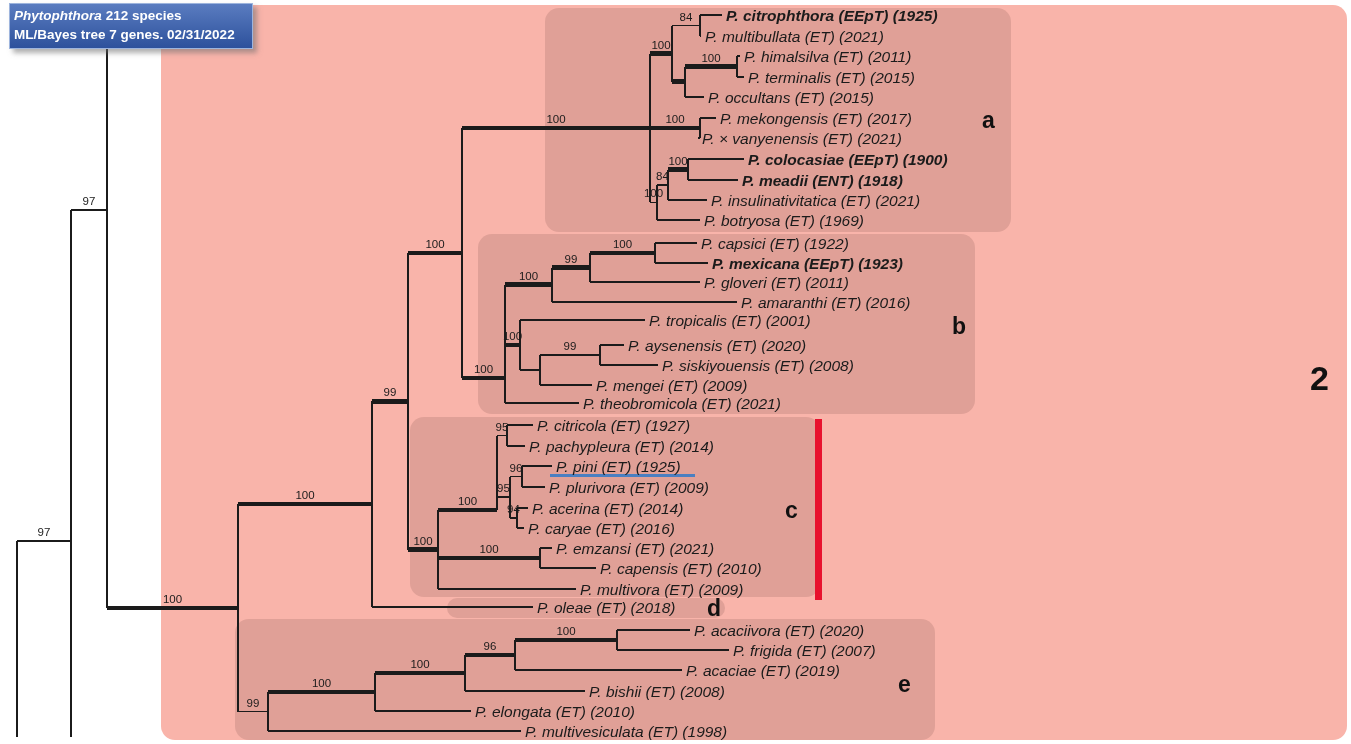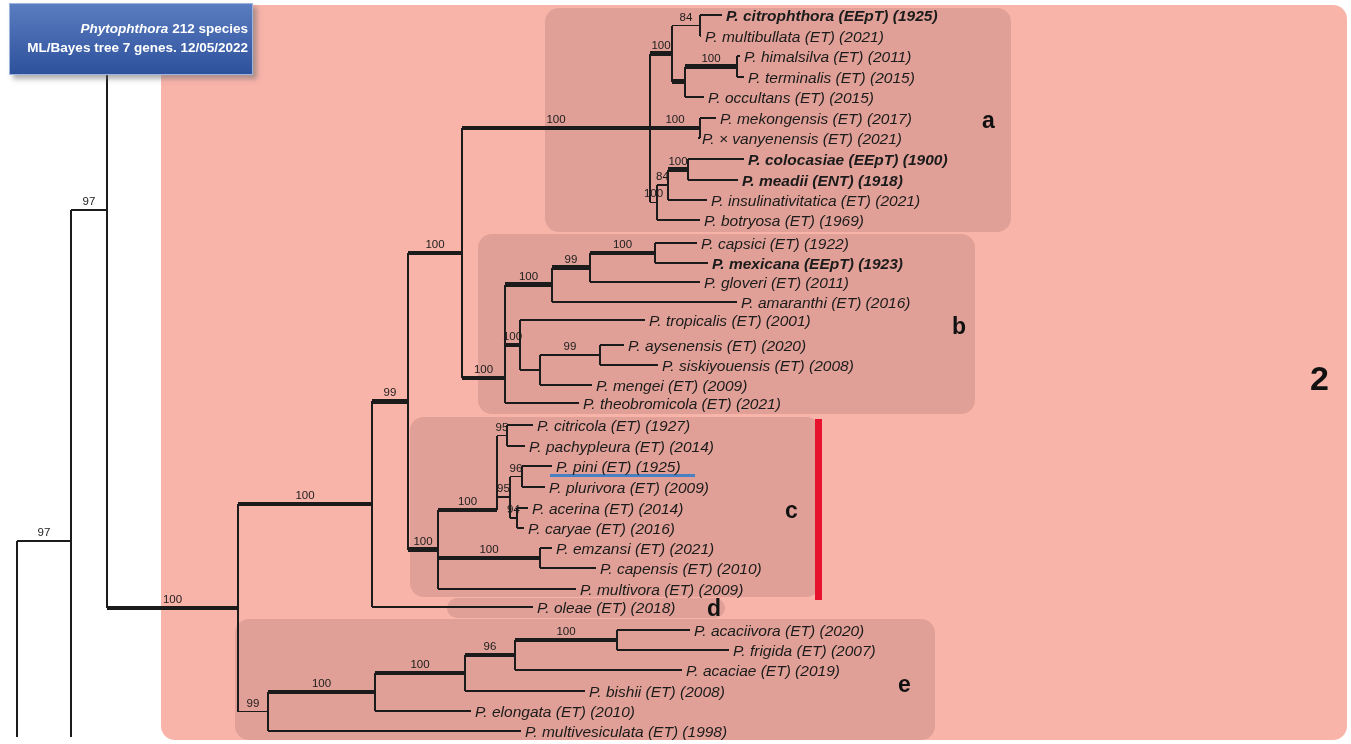--- a/index.html
+++ b/index.html
@@ -1,23 +1,23 @@
 <!DOCTYPE html>
 <html><head>
 <meta charset="utf-8">
 <style>
   html,body{margin:0;padding:0;background:#fff;}
   #stage{position:relative;width:1351px;height:744px;background:#ffffff;overflow:hidden;
          font-family:"Liberation Sans",sans-serif;}
   #tree-svg{position:absolute;left:0;top:0;}
-  .banner{position:absolute;left:9px;top:3px;width:234px;padding:16px 4px;
+  .banner{position:absolute;left:9px;top:3px;width:234px;padding:3px 4px;
           background:linear-gradient(#5a7cc0,#2d519c);
           border:1px solid #9db4dd;
           box-shadow:4px 4px 5px rgba(110,110,110,.55);
-          color:#ffffff;font-size:13.5px;font-weight:bold;text-align:right;line-height:1.4;}
+          color:#ffffff;font-size:13.5px;font-weight:bold;text-align:left;line-height:1.4;}
   .banner .it{font-style:italic;margin-right:4px;}
   .leaf-label{font-style:italic;font-size:15.5px;fill:#1b1b1b;}
   .leaf-bold{font-weight:bold;}
   .sup-label{font-size:11.5px;fill:#1b1b1b;}
   .clade-letter{font-weight:bold;font-size:23px;fill:#111;}
   .group-label{font-weight:bold;font-size:34px;fill:#111;}
 </style>
 </head>
 <body>
 
@@ -206,15 +206,15 @@
       <line x1="17" y1="541" x2="17" y2="737" stroke="#1b1b1b" stroke-width="1.7" shape-rendering="crispEdges"></line>
       <text x="982" y="128" class="clade-letter" text-anchor="start">a</text>
       <text x="952" y="334" class="clade-letter" text-anchor="start">b</text>
       <text x="785" y="518" class="clade-letter" text-anchor="start">c</text>
       <text x="707" y="616" class="clade-letter" text-anchor="start">d</text>
       <text x="898" y="692" class="clade-letter" text-anchor="start">e</text>
       <text x="1310" y="390" class="group-label" text-anchor="start">2</text>
     </svg>
   <div class="banner">
     <div><span class="it">Phytophthora</span><span>212 species</span></div>
-    <div>ML/Bayes tree 7 genes. 12/05/2022</div>
+    <div>ML/Bayes tree 7 genes. 02/31/2022</div>
   </div>
 </div>
 
 </body></html>

